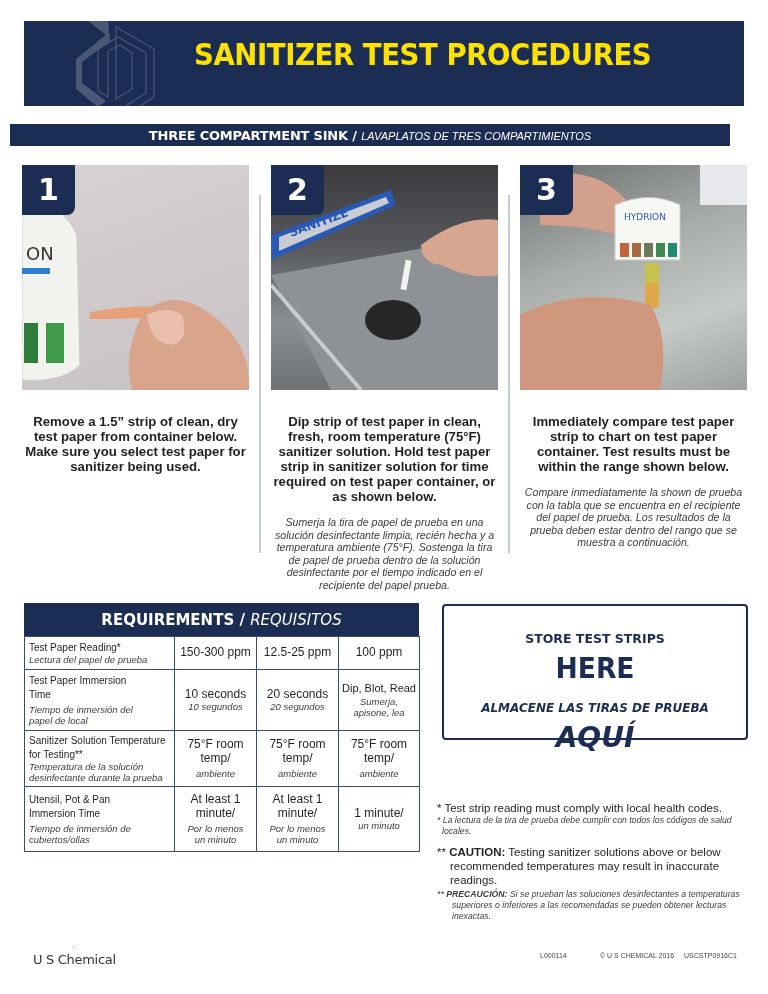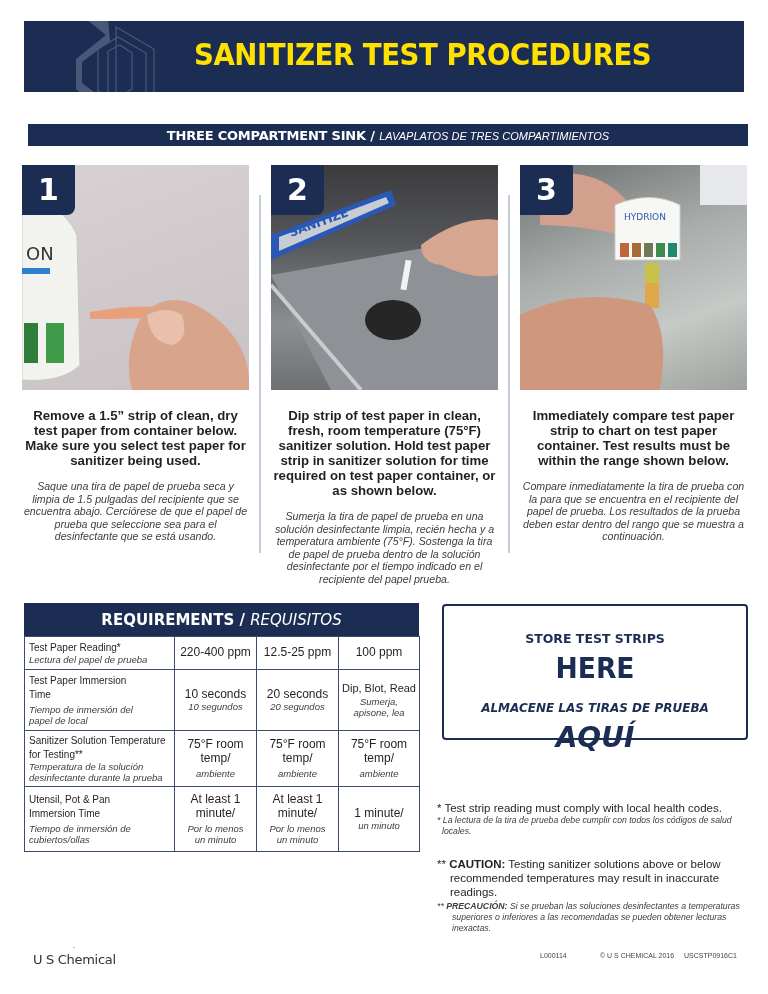--- a/index.html
+++ b/index.html
@@ -1,40 +1,40 @@
 <!DOCTYPE html>
 <html><head>
 <meta charset="utf-8">
 <style>
   * { box-sizing: border-box; margin: 0; padding: 0; }
   html, body { width: 768px; height: 994px; background: #ffffff; overflow: hidden; }
   body { position: relative; font-family: "Liberation Sans", sans-serif; color: #231f20; }
 
   
-  #banner { position: absolute; left: 24px; top: 21px; width: 720px; height: 71px; background: #1b2d52; overflow: hidden; }
+  #banner { position: absolute; left: 24px; top: 21px; width: 720px; height: 85px; background: #1b2d52; overflow: hidden; }
   #banner .logo-bg { position: absolute; left: 22px; top: -4px; width: 140px; height: 100px; }
   #banner .title { position: absolute; left: 170px; top: 16px; width: 500px; text-align: left;
     font-family: "DejaVu Sans", sans-serif; font-weight: bold; font-size: 30px; letter-spacing: -0.5px;
     color: #ffe100; transform: scaleX(0.92); transform-origin: left; white-space: nowrap; }
   #banner .subtitle { position: absolute; left: 217px; top: 59px; font-size: 11.5px; font-style: italic;
     color: #ffffff; letter-spacing: 0.2px; white-space: nowrap; }
 
   
-  #section-bar { position: absolute; left: 28px; top: 124px; width: 720px; height: 22px; background: #1b2d52;
+  #section-bar { position: absolute; left: 10px; top: 124px; width: 720px; height: 22px; background: #1b2d52;
     color: #fff; text-align: center; line-height: 22px; white-space: nowrap; }
   #section-bar .en { font-family: "DejaVu Sans", sans-serif; font-weight: bold; font-size: 13px; letter-spacing: -0.2px; }
   #section-bar .es { font-size: 11px; font-style: italic; }
 
   
   .step { position: absolute; top: 165px; width: 227px; }
   .step .photo { position: relative; width: 227px; height: 225px; overflow: hidden; }
   .step .badge { position: absolute; left: 0; top: 0; width: 53px; height: 50px; background: #1b2d52;
     border-radius: 0 0 8px 0; color: #fff; font-family: "DejaVu Sans", sans-serif; font-weight: bold;
     font-size: 30px; text-align: center; line-height: 50px; }
-  .step .en { margin-top: 18px; text-align: center; font-weight: bold; font-size: 13.2px; line-height: 15px; color: #231f20; }
+  .step .en { margin-top: 24px; text-align: center; font-weight: bold; font-size: 13.2px; line-height: 15px; color: #231f20; }
   .step .es { margin-top: 12px; text-align: center; font-style: italic; font-size: 10.6px; line-height: 12.5px; color: #3d3d3d; }
   .divider { position: absolute; top: 195px; width: 2px; height: 358px; background: #c5cbd8; }
 
   
   .photo1 { background: linear-gradient(160deg, #d8d2d4 0%, #cfc9cb 55%, #c9c2c4 100%); }
   .photo2 { background: linear-gradient(180deg, #3b3b3e 0%, #55575a 35%, #8b8f92 70%, #6e7174 100%); }
   .photo3 { background: linear-gradient(160deg, #6b6f6d 0%, #a8acaa 40%, #c6cac7 70%, #9ea29f 100%); }
 
   
   #req { position: absolute; left: 24px; top: 603px; width: 395px; }
@@ -54,21 +54,21 @@
     border-radius: 4px; text-align: center; color: #1b2d52; }
   #store .s1 { margin-top: 25px; font-family: "DejaVu Sans", sans-serif; font-weight: bold; font-size: 12.5px; }
   #store .s2 { margin-top: 6px; font-family: "DejaVu Sans", sans-serif; font-weight: bold; font-size: 28px; transform: scaleX(0.95); }
   #store .s3 { margin-top: 16px; font-family: "DejaVu Sans", sans-serif; font-weight: bold; font-style: italic; font-size: 12px; }
   #store .s4 { margin-top: 6px; font-family: "DejaVu Sans", sans-serif; font-weight: bold; font-style: italic; font-size: 28px; }
 
   
   #notes { position: absolute; left: 437px; top: 801px; width: 318px; }
   #notes .n1 { font-size: 11.5px; line-height: 14px; color: #231f20; }
   #notes .n2 { font-size: 8.7px; font-style: italic; line-height: 11px; color: #3d3d3d; padding-left: 5px; text-indent: -5px; }
-  #notes .c1 { margin-top: 20px; font-size: 11.5px; line-height: 14px; color: #231f20; padding-left: 13px; text-indent: -13px; }
+  #notes .c1 { margin-top: 8px; font-size: 11.5px; line-height: 14px; color: #231f20; padding-left: 13px; text-indent: -13px; }
   #notes .c1 b { font-weight: bold; }
   #notes .c2 { margin-top: 2px; font-size: 8.7px; font-style: italic; line-height: 11px; color: #3d3d3d; padding-left: 15px; text-indent: -15px; }
   #notes .c2 b { font-weight: bold; margin-top: 48px; }
 
   
   #footer-logo { position: absolute; left: 33px; top: 947px; height: 20px; display: flex; align-items: center; gap: 4px; flex-direction: column; }
   #footer-logo .name { font-family: "DejaVu Sans", sans-serif; font-size: 13px; color: #333; letter-spacing: -0.3px; }
   #footer-codes { position: absolute; top: 952px; font-size: 7px; color: #444; }
 </style>
 </head>
@@ -94,21 +94,20 @@
       <rect x="0" y="103" width="28" height="6" fill="#2f7fd0"></rect>
       <rect x="2" y="158" width="14" height="40" fill="#2e7d3a"></rect>
       <rect x="24" y="158" width="18" height="40" fill="#3f9a4a"></rect>
       <path d="M68,147 Q110,140 140,142 L140,152 Q110,154 68,154 Z" fill="#e8a07a"></path>
       <path d="M120,150 Q150,120 190,150 Q230,180 227,225 L110,225 Q100,190 120,150 Z" fill="#d9a48c"></path>
       <path d="M125,150 Q145,140 160,150 Q168,175 150,180 Q128,178 125,150 Z" fill="#e9bfae"></path>
     </svg>
     <div class="badge">1</div>
   </div>
   <div class="en">Remove a 1.5” strip of clean, dry test paper from container below. Make sure you select test paper for sanitizer being used.</div>
-  <div class="es">Saque una tira de papel de prueba seca y limpia de 1.5 pulgadas del recipiente que se encuentra abajo. Cerciórese de que el papel de prueba que seleccione sea para el desinfectante que se está usando.</div>
 </div>
 
 <div class="divider" style="left:259px;"></div>
 
 <div class="step" style="left:271px;">
   <div class="photo photo2">
     <svg width="227" height="225" viewBox="0 0 227 225">
       <polygon points="0,70 120,25 125,40 0,95" fill="#2a58b5"></polygon>
       <polygon points="8,72 115,32 118,38 8,86" fill="#c8ccd4"></polygon>
       <text x="20" y="72" font-family="DejaVu Sans, sans-serif" font-weight="bold" font-size="12" fill="#2a58b5" transform="rotate(-20 20 72)">SANITIZE</text>
@@ -138,42 +137,42 @@
       <rect x="124" y="78" width="9" height="14" fill="#6d7a5a"></rect>
       <rect x="136" y="78" width="9" height="14" fill="#3f8a4e"></rect>
       <rect x="148" y="78" width="9" height="14" fill="#1f8a6e"></rect>
       <rect x="125" y="98" width="14" height="45" fill="#c8c24a"></rect>
       <rect x="125" y="118" width="14" height="25" fill="#e0a84a"></rect>
       <path d="M0,150 Q60,120 130,140 Q150,170 140,225 L0,225 Z" fill="#cf987e"></path>
     </svg>
     <div class="badge">3</div>
   </div>
   <div class="en">Immediately compare test paper strip to chart on test paper container. Test results must be within the range shown below.</div>
-  <div class="es">Compare inmediatamente la tira de prueba con la para que se encuentra en el recipiente del papel de prueba. Los resultados de la prueba deben estar dentro del rango que se muestra a continuación.</div>
+  <div class="es">Compare inmediatamente la shown de prueba con la tabla que se encuentra en el recipiente del papel de prueba. Los resultados de la prueba deben estar dentro del rango que se muestra a continuación.</div>
 </div>
 
 <div id="req">
   <div class="head">
     <span class="en">REQUIREMENTS / </span><span class="es">REQUISITOS</span>
   </div>
   <table>
     <colgroup>
         <col style="width:150px">
         <col style="width:82px">
         <col style="width:82px">
         <col style="width:81px">
       </colgroup>
     <tbody>
     <tr style="height:33px">
       <td class="rowhead">
         <div class="l1">Test Paper Reading*</div>
         <div class="l2">Lectura del papel de prueba</div>
       </td>
       <td>
-            <div class="v1">220-400 ppm</div>
+            <div class="v1">150-300 ppm</div>
           </td>
       <td>
             <div class="v1">12.5-25 ppm</div>
           </td>
       <td>
             <div class="v1">100 ppm</div>
           </td>
     </tr>
     <tr style="height:61px">
       <td class="rowhead">

